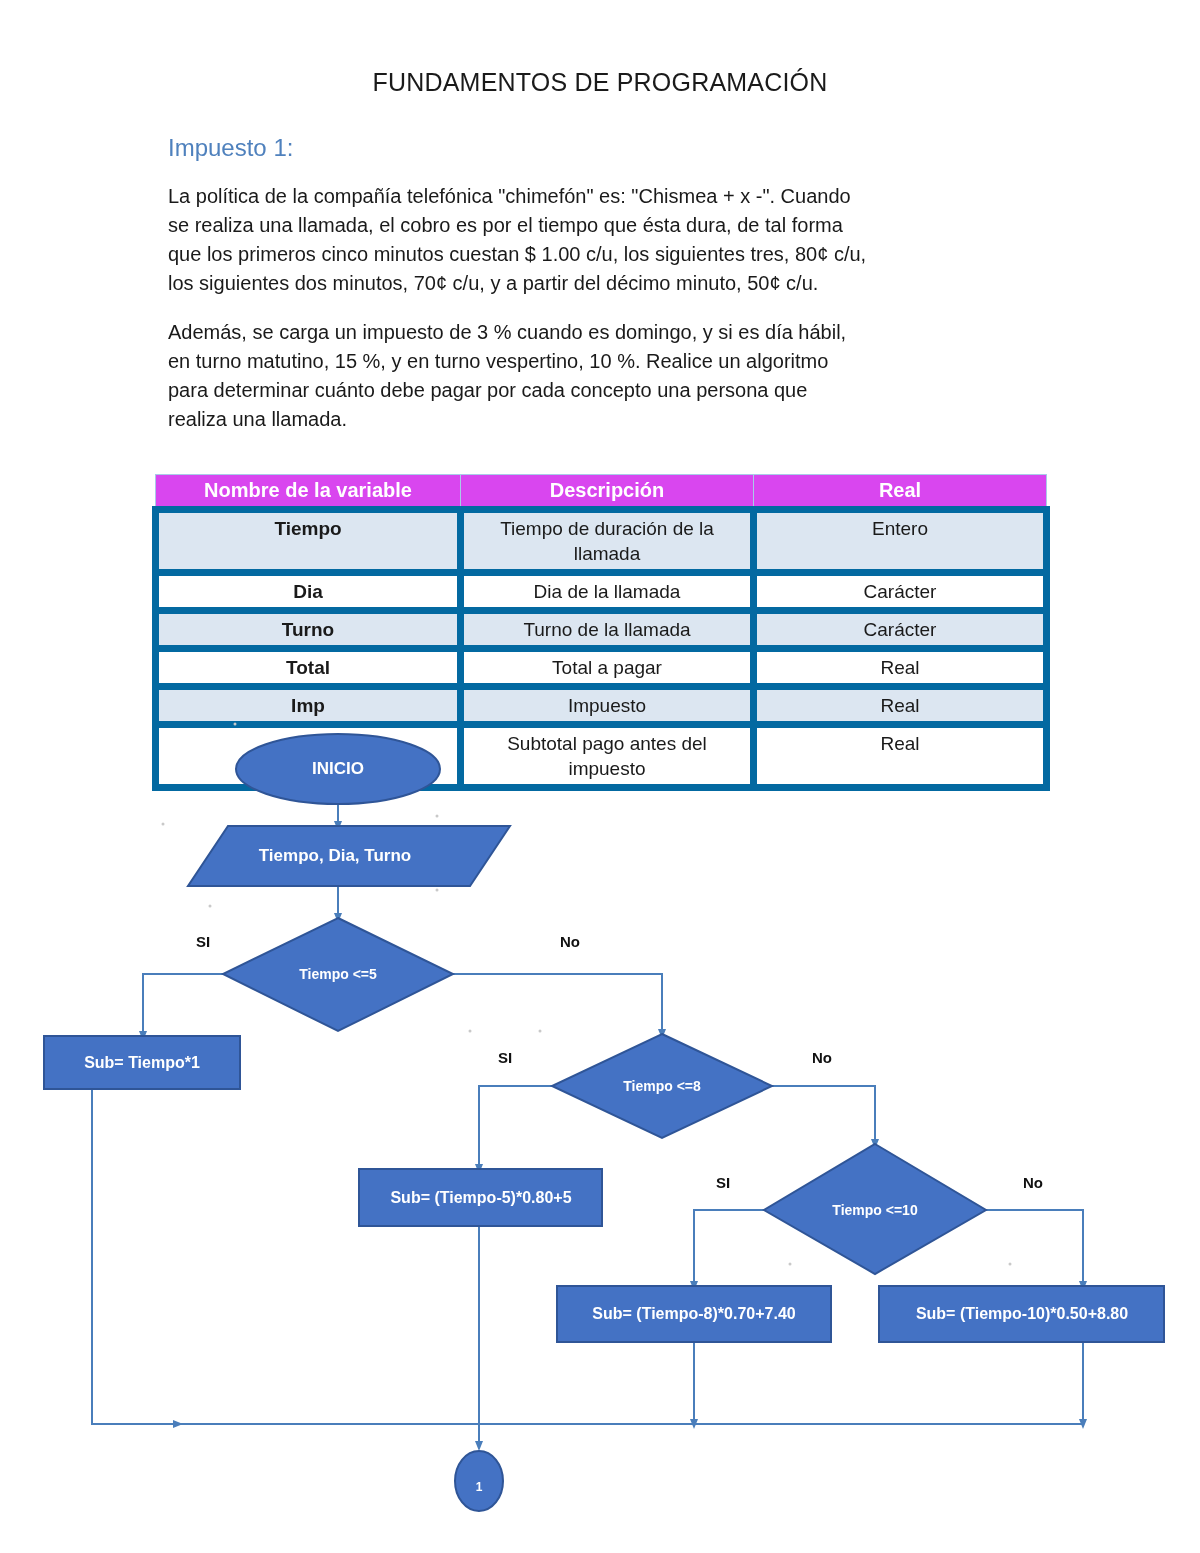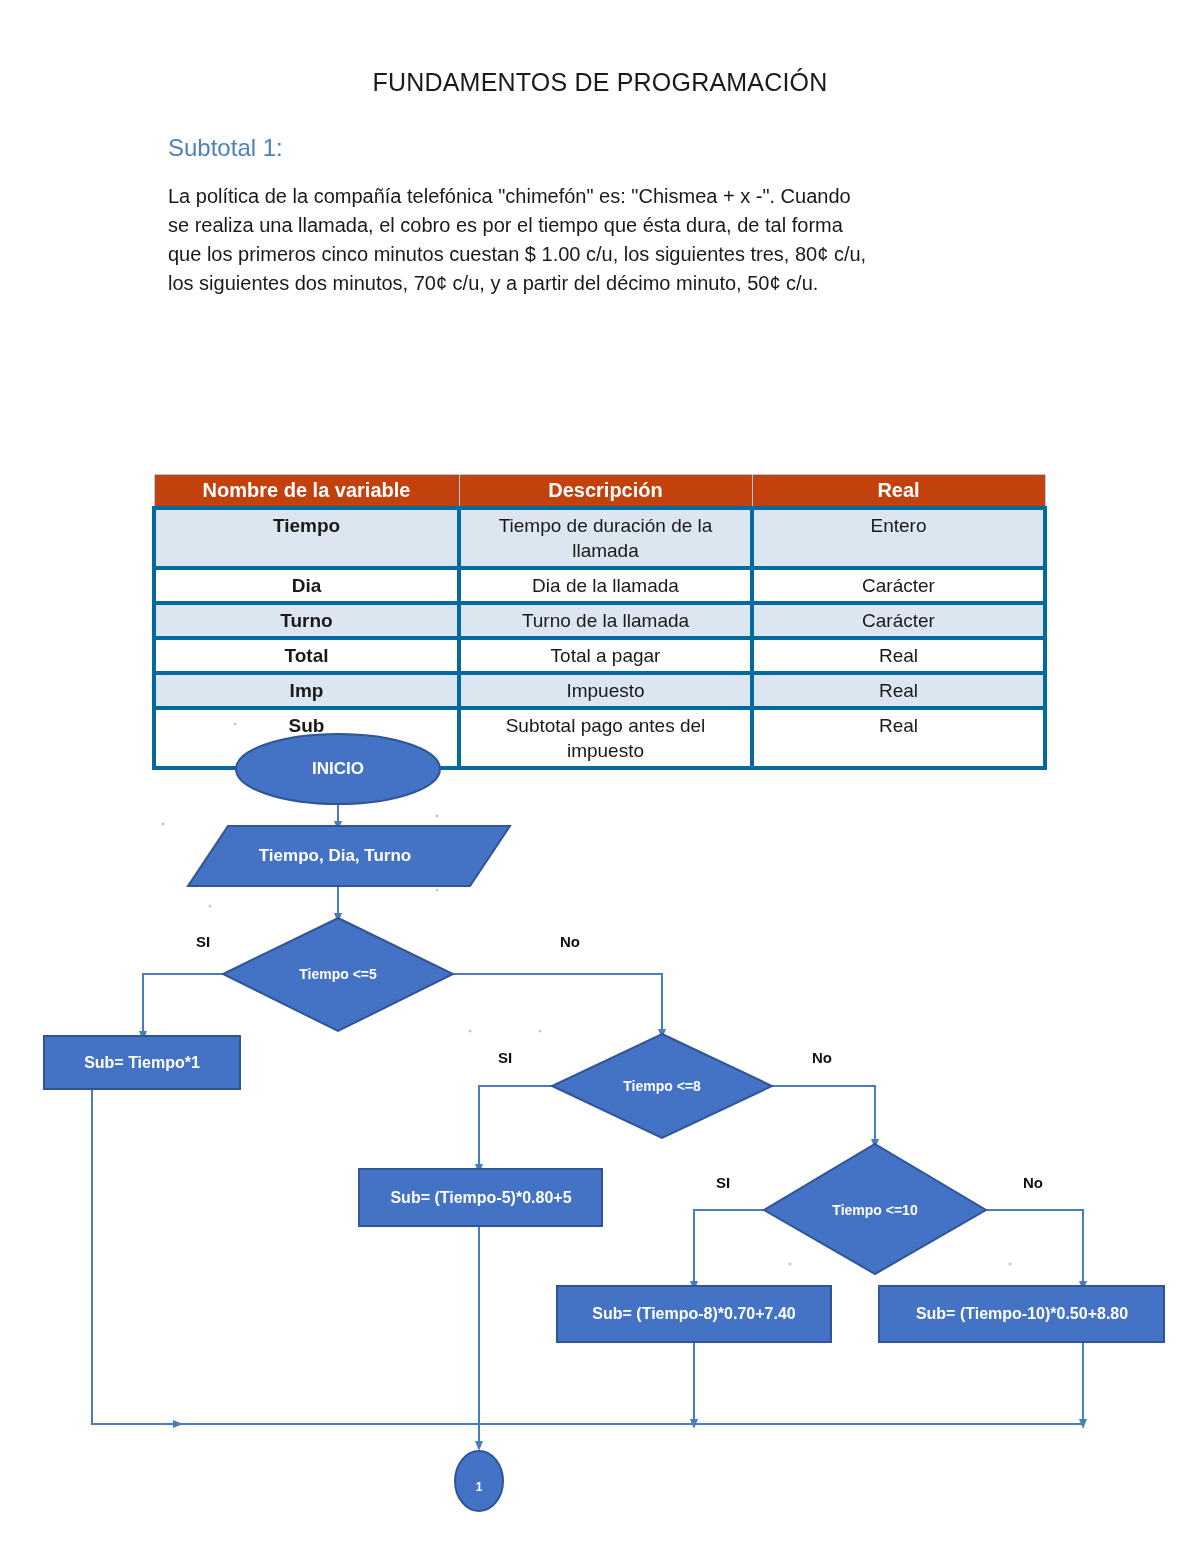--- a/index.html
+++ b/index.html
@@ -62,33 +62,33 @@
   
   .vars-table {
     position: absolute;
     left: 152px;
     top: 474px;
     width: 876px;
     border-collapse: collapse;
     table-layout: fixed;
   }
   .vars-table th {
-    background: #c2410c;
+    background: #d946ef;
     color: #ffffff;
     font-size: 20px;
     font-weight: bold;
     padding: 4px 2px;
     text-align: center;
     border: 1px solid #a9cbe8;
   }
   .vars-table td {
     font-size: 19px;
     padding: 3px 6px;
     text-align: center;
-    border: 4px solid #0369a1;
+    border: 7px solid #0369a1;
     color: #1a1a1a;
     vertical-align: top;
     line-height: 25px;
   }
   .vars-table tr.shaded td { background: #dce6f1; }
   .vars-table tr.plain td  { background: #ffffff; }
   .vars-table td.name { font-weight: bold; }
   .col-name { width: 300px; }
   .col-desc { width: 288px; }
   .col-type { width: 288px; }
@@ -121,22 +121,23 @@
   .conn { stroke: #4a7ebb; stroke-width: 2; fill: none; }
   .conn-arrow { fill: #4a7ebb; }
   .speck { fill: #c9c9c9; }
 </style>
 </head>
 <body>
 
 <div class="page-header">FUNDAMENTOS DE PROGRAMACIÓN</div>
 
 <div class="doc-col">
-  <h2 class="section-title">Subtotal 1:</h2>
+  <h2 class="section-title">Impuesto 1:</h2>
   <p class="para">La política de la compañía telefónica "chimefón" es: "Chismea + x -". Cuando se realiza una llamada, el cobro es por el tiempo que ésta dura, de tal forma que los primeros cinco minutos cuestan $ 1.00 c/u, los siguientes tres, 80¢ c/u, los siguientes dos minutos, 70¢ c/u, y a partir del décimo minuto, 50¢ c/u.</p>
+  <p class="para">Además, se carga un impuesto de 3 % cuando es domingo, y si es día hábil, en turno matutino, 15 %, y en turno vespertino, 10 %. Realice un algoritmo para determinar cuánto debe pagar por cada concepto una persona que realiza una llamada.</p>
 </div>
 
 <table class="vars-table">
   <thead>
     <tr>
       <th class="col-name">Nombre de la variable</th>
       <th class="col-desc">Descripción</th>
       <th class="col-type">Real</th>
     </tr>
   </thead>

